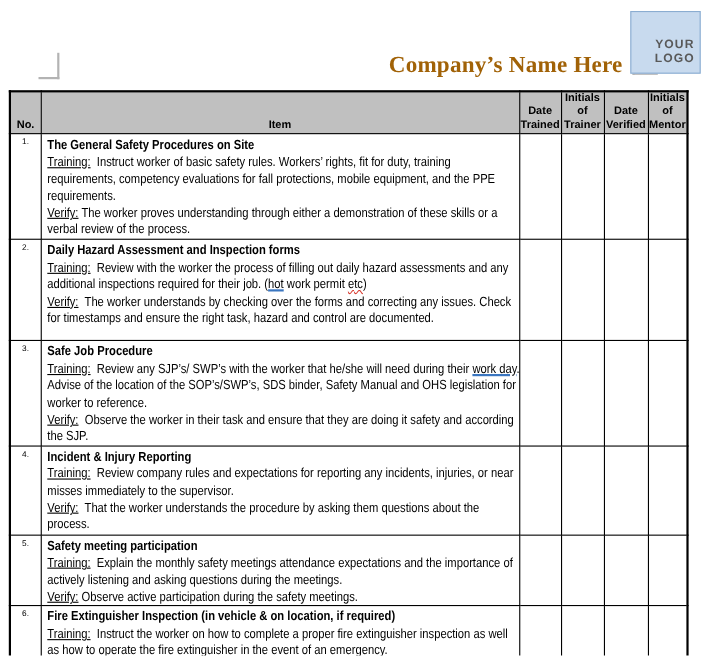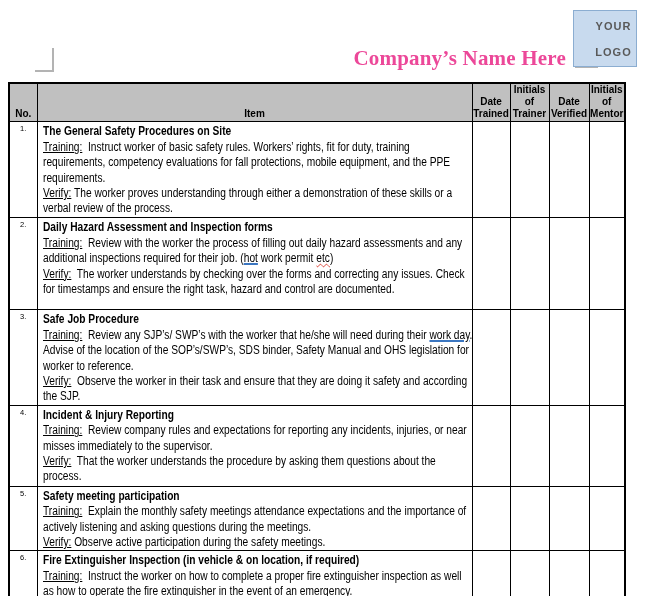--- a/index.html
+++ b/index.html
@@ -14,21 +14,21 @@
   
   .page-title {
     position: absolute;
     top: 46px; left: 0;
     width: 566px;
     text-align: right;
     font-family: "Liberation Serif", serif;
     font-weight: bold;
     font-size: 21px;
     line-height: 24px;
-    color: #ec4899;
+    color: #a16207;
     letter-spacing: 0.2px;
   }
   .crop-mark-left {
     position: absolute;
     left: 35px; top: 48px;
     width: 19px; height: 24px;
     border-right: 2px solid #b3b3b3;
     border-bottom: 2px solid #b3b3b3;
   }
   .crop-mark-logo {
@@ -40,21 +40,21 @@
   }
   .logo-box {
     position: absolute;
     left: 573px; top: 10px;
     width: 64px; height: 57px;
     background: #c8daee;
     border: 1px solid #8badd1;
     display: flex;
     flex-direction: column;
     justify-content: space-between;
-    padding: 9px 0 8px 17px;
+    padding: 24px 0 8px 17px;
     text-align: center;
     font-weight: bold;
     font-size: 11px;
     letter-spacing: 1px;
     color: #595959;
   }
 
   
   table.doc-table {
     position: absolute;

